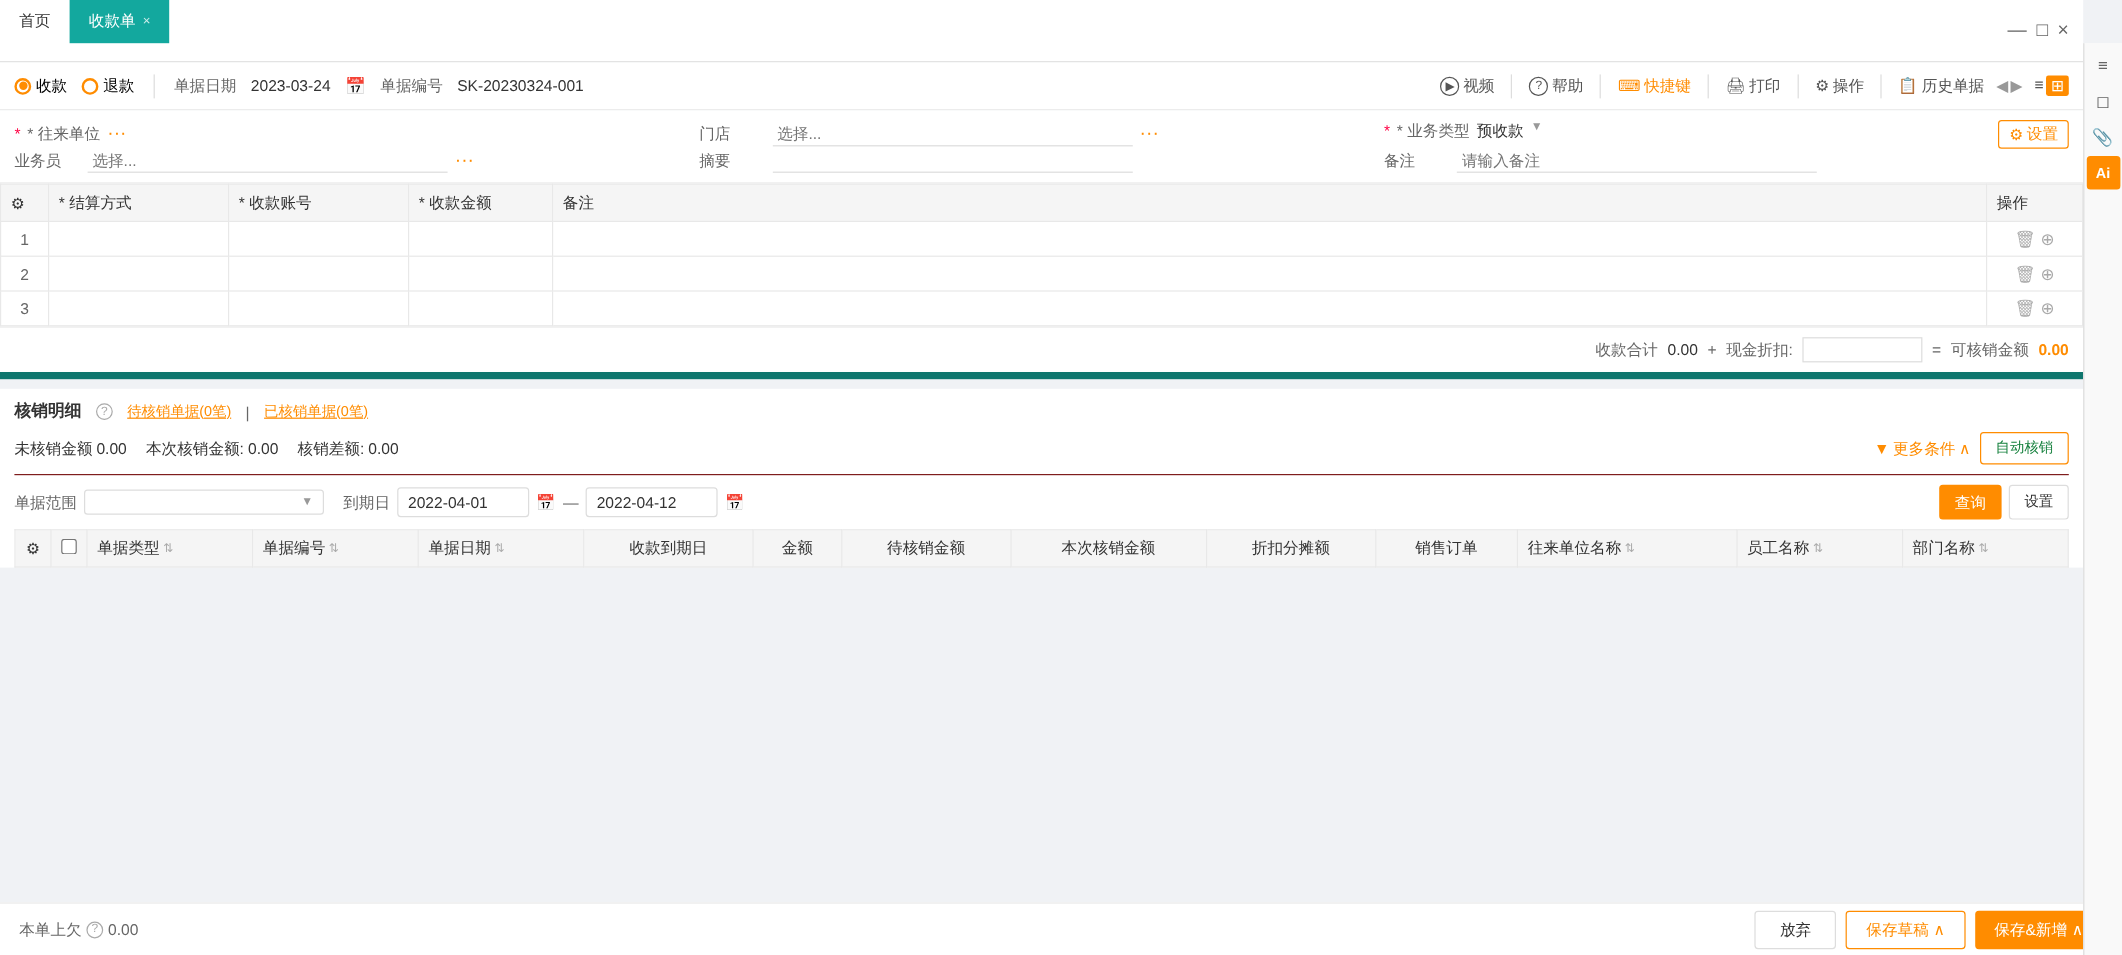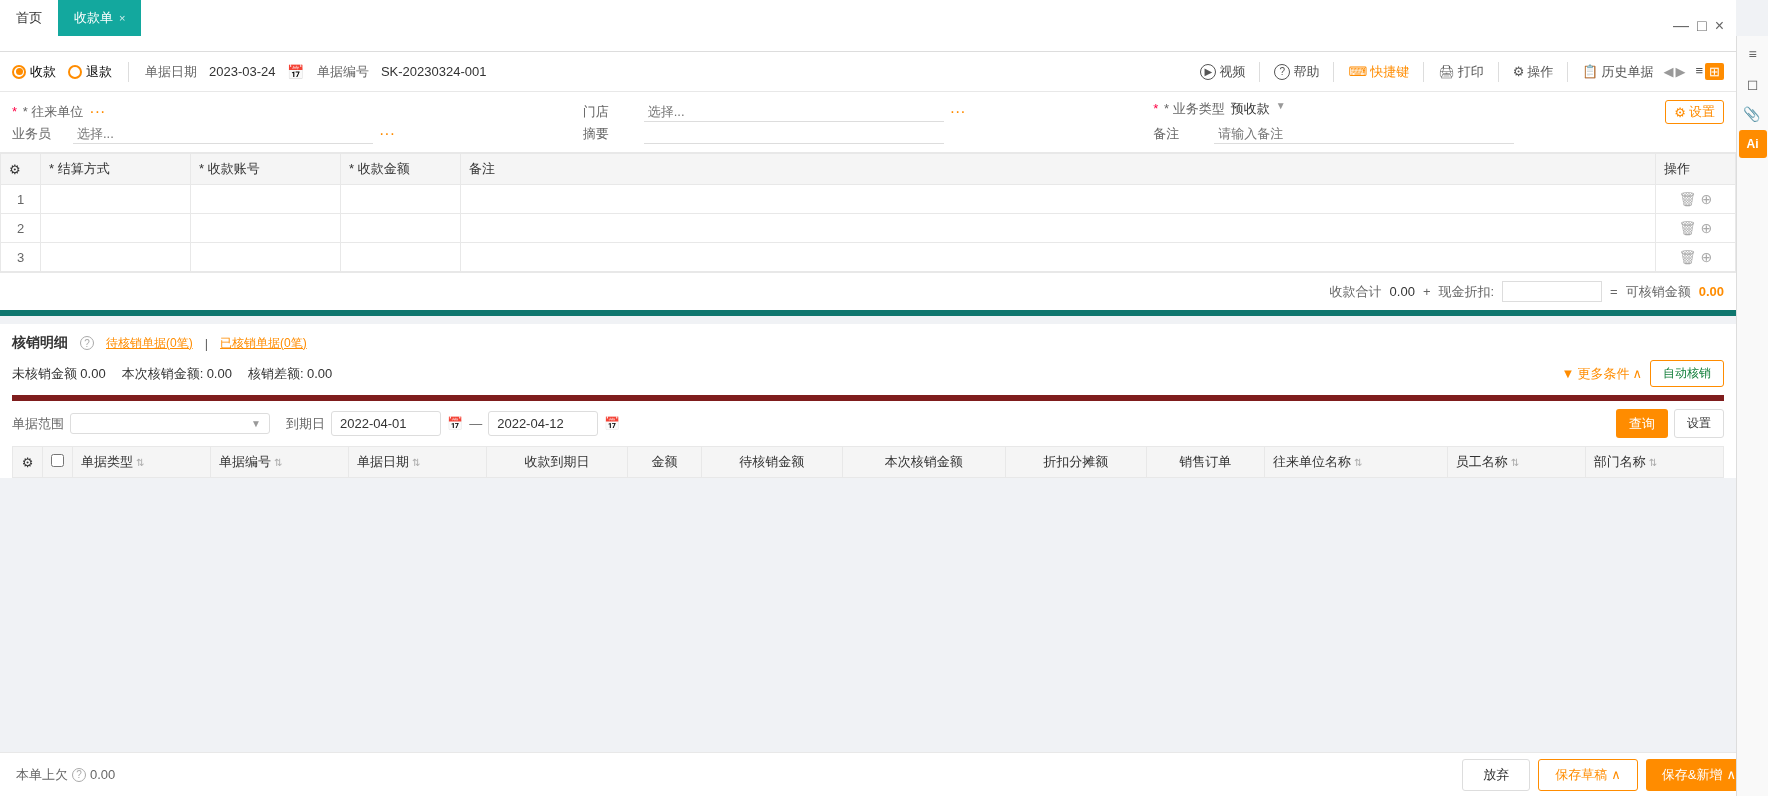--- a/index.html
+++ b/index.html
@@ -214,21 +214,21 @@
       border-radius: 3px;
       cursor: pointer;
       font-size: 12px;
     }
 
     
     .filter-row {
       display: flex;
       gap: 16px;
       padding: 8px 0;
-      border-top: 6px solid #7f1d1d;
+      border-top: 1px solid #7f1d1d;
     }
     .filter-field { display: flex; align-items: center; gap: 6px; }
     .filter-label { color: #666; white-space: nowrap; }
     .filter-select {
       border: 1px solid #ddd;
       padding: 4px 8px;
       border-radius: 3px;
       color: #333;
       background: #fff;
       outline: none;

